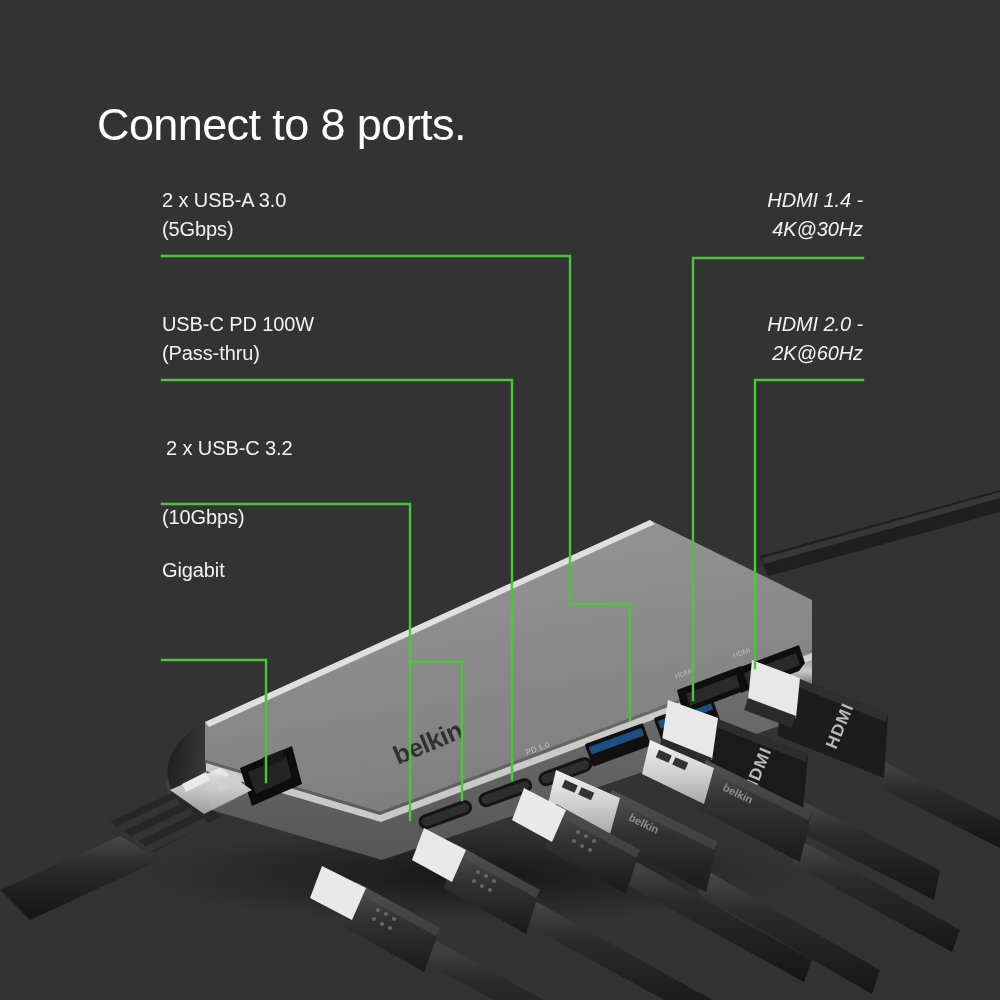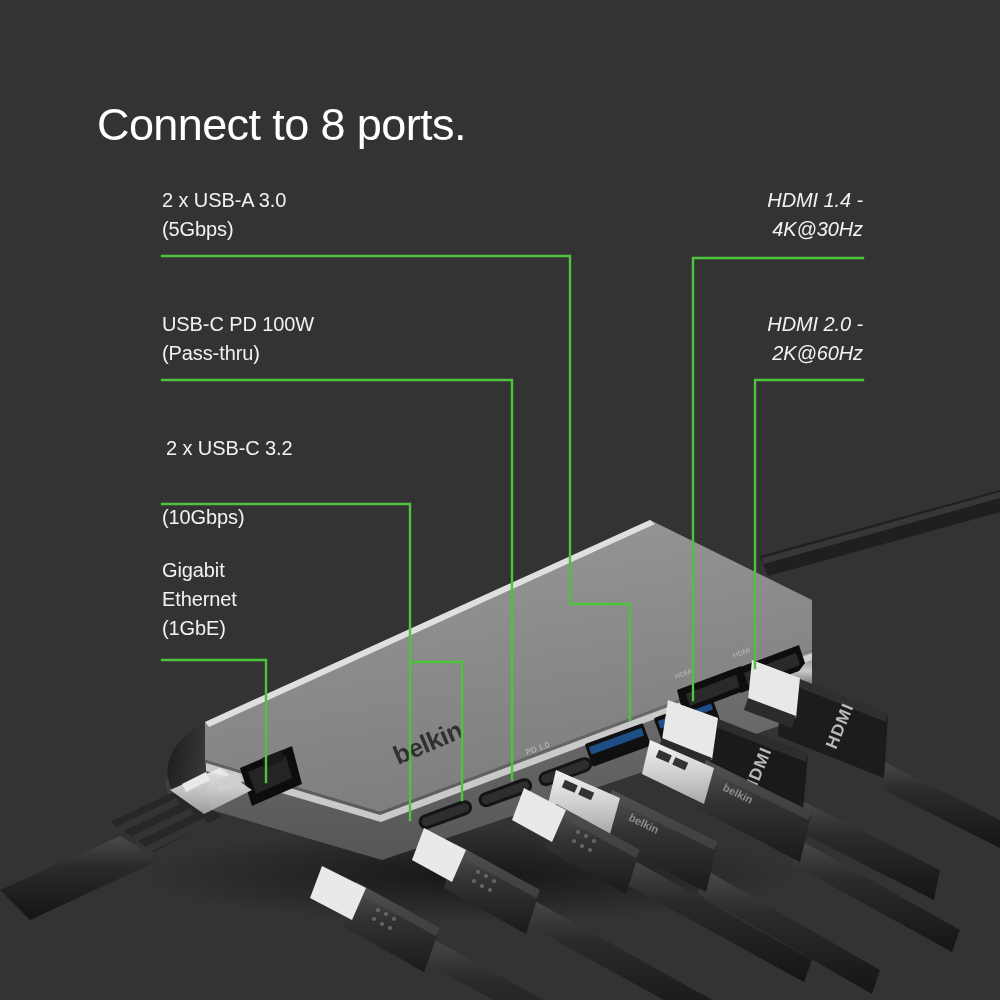--- a/index.html
+++ b/index.html
@@ -257,22 +257,20 @@
   <div class="label" style="left:162px; top:186px;">2 x USB-A 3.0</div>
   <div class="label" style="left:162px; top:215px;">(5Gbps)</div>
 
   <div class="label" style="left:162px; top:310px;">USB-C PD 100W</div>
   <div class="label" style="left:162px; top:339px;">(Pass-thru)</div>
 
   <div class="label" style="left:166px; top:434px;">2 x USB-C 3.2</div>
   <div class="label" style="left:162px; top:463px;margin-top:40px;">(10Gbps)</div>
 
   <div class="label" style="left:162px; top:556px;">Gigabit</div>
-  <div class="label" style="left:162px; top:585px;">Ethernet
-(1GbE)</div>
 
   <div class="label right" style="right:137px; top:186px;">HDMI 1.4 -</div>
   <div class="label right" style="right:137px; top:215px;margin-left:26px;">4K@30Hz</div>
 
   <div class="label right" style="right:137px; top:310px;margin-left:42px;">HDMI 2.0 -</div>
   <div class="label right" style="right:137px; top:339px;">2K@60Hz</div>
 
 </div>
 
 </body></html>

